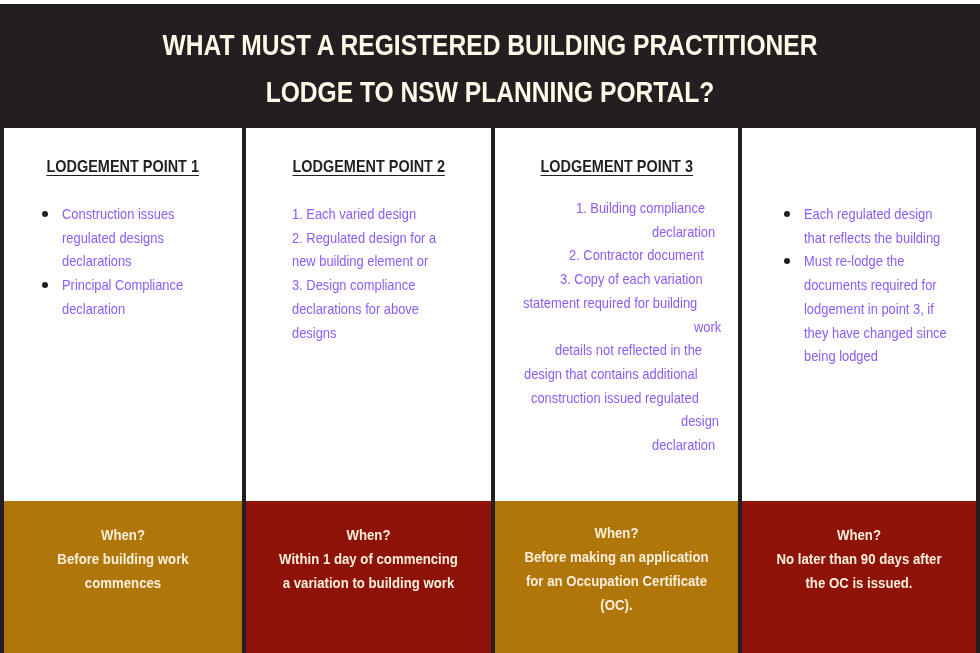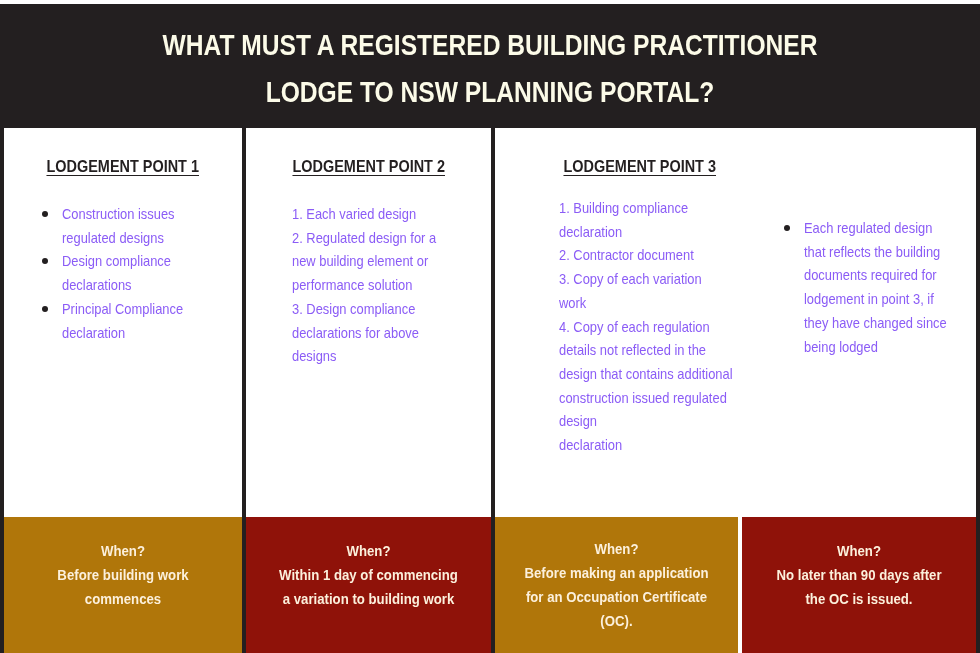--- a/index.html
+++ b/index.html
@@ -11,21 +11,21 @@
   .header .l2 { top:71px; }
   .frame { position:absolute; left:0; top:128px; width:980px; height:525px; background:#231f20; }
   .col { position:absolute; top:128px; height:525px; background:#ffffff; }
   .col .title { position:absolute; left:0; right:0; top:29px; text-align:center; font-weight:bold; font-size:17px; color:#231f20; }
   .col .title span { text-decoration:underline; text-underline-offset:3px; display:inline-block; transform:scaleX(0.85); }
   .col .body { position:absolute; color:#8b5cf6; font-size:15px; line-height:23.7px;text-decoration:underline; }
   .col .body .txt { display:inline-block; transform:scaleX(0.86); transform-origin:left; white-space:nowrap; }
   ul.b { list-style:none; margin:0; padding:0; }
   ul.b li { position:relative; padding-left:24px; }
   ul.b li .dot { position:absolute; left:4px; top:9px; width:6px; height:6px; border-radius:50%; background:#231f20; }
-  .when { position:absolute; bottom:0; height:136px; color:#fcf0dc; text-align:center; font-weight:bold; font-size:15px; line-height:24px; }
+  .when { position:absolute; bottom:0; height:152px; color:#fcf0dc; text-align:center; font-weight:bold; font-size:15px; line-height:24px; }
   .when .inner { position:absolute; left:0; right:0; top:22px; }
   .when .inner div { display:block; transform:scaleX(0.88); }
   .gold { background:#b0760a; }
   .red { background:#8f1209; }
 </style>
 </head>
 <body>
 
 <div class="topline"></div>
 
@@ -35,85 +35,84 @@
 </div>
 
 <div class="frame"></div>
 
 <div class="col" style="left:4px; width:238px;">
   <div class="title"><span>LODGEMENT POINT 1</span></div>
   <div class="body" style="left:34px; top:74px;">
     <ul class="b">
       <li><span class="dot"></span><span class="txt">Construction issues</span></li>
       <li><span class="txt">regulated designs</span></li>
-      <li><span class="dot"></span><span class="txt">Design compliance</span></li>
       <li><span class="txt">declarations</span></li>
       <li><span class="dot"></span><span class="txt">Principal Compliance</span></li>
       <li><span class="txt">declaration</span></li>
     </ul>
   </div>
   <div class="when gold" style="left:0; width:238px;">
     <div class="inner">
       <div>When?</div>
       <div>Before building work</div>
       <div>commences</div>
     </div>
   </div>
 </div>
 
 <div class="col" style="left:246px; width:245px;">
   <div class="title"><span>LODGEMENT POINT 2</span></div>
   <div class="body" style="left:46px; top:74px;">
     <div><span class="txt">1.  Each varied design</span></div>
     <div><span class="txt">2.  Regulated design for a</span></div>
     <div><span class="txt">new building element or</span></div>
-    <div><span class="txt">performance solution</span></div>
     <div><span class="txt">3.  Design compliance</span></div>
     <div><span class="txt">declarations for above</span></div>
     <div><span class="txt">designs</span></div>
   </div>
   <div class="when red" style="left:0; width:245px;">
     <div class="inner">
       <div>When?</div>
       <div>Within 1 day of commencing</div>
       <div>a variation to building work</div>
     </div>
   </div>
 </div>
 
-<div class="col" style="left:495px; width:243px;padding-left:46px;">
+<div class="col" style="left:495px; width:243px;">
   <div class="title"><span>LODGEMENT POINT 3</span></div>
-  <div class="body" style="left:64px; top:68px;">
+  <div class="body" style="left:28px; top:68px;text-align:right;">
     <div><span class="txt">1.  Building compliance</span></div>
     <div><span class="txt">declaration</span></div>
     <div><span class="txt">2.  Contractor document</span></div>
     <div><span class="txt">3.  Copy of each variation</span></div>
+    <div><span class="txt">statement required for building</span></div>
     <div><span class="txt">work</span></div>
-    <div><span class="txt">4.  Copy of each regulation</span></div>
     <div><span class="txt">details not reflected in the</span></div>
     <div><span class="txt">design that contains additional</span></div>
     <div><span class="txt">construction issued regulated</span></div>
     <div><span class="txt">design</span></div>
     <div><span class="txt">declaration</span></div>
   </div>
   <div class="when gold" style="left:0; width:243px;">
     <div class="inner" style="top:20px;">
       <div>When?</div>
       <div>Before making an application</div>
       <div>for an Occupation Certificate</div>
       <div>(OC).</div>
     </div>
   </div>
 </div>
 
 <div class="col" style="left:742px; width:234px;">
-  <div class="body" style="left:38px; top:88px;">
+  <div class="body" style="left:38px; top:74px;">
     <ul class="b">
       <li><span class="dot"></span><span class="txt">Each regulated design</span></li>
       <li><span class="txt">that reflects the building</span></li>
+      <li><span class="dot"></span><span class="txt">Must re-lodge the</span></li>
       <li><span class="txt">documents required for</span></li>
       <li><span class="txt">lodgement in point 3, if</span></li>
       <li><span class="txt">they have changed since</span></li>
       <li><span class="txt">being lodged</span></li>
     </ul>
   </div>
   <div class="when red" style="left:0; width:234px;">
     <div class="inner">
       <div>When?</div>
       <div>No later than 90 days after</div>

